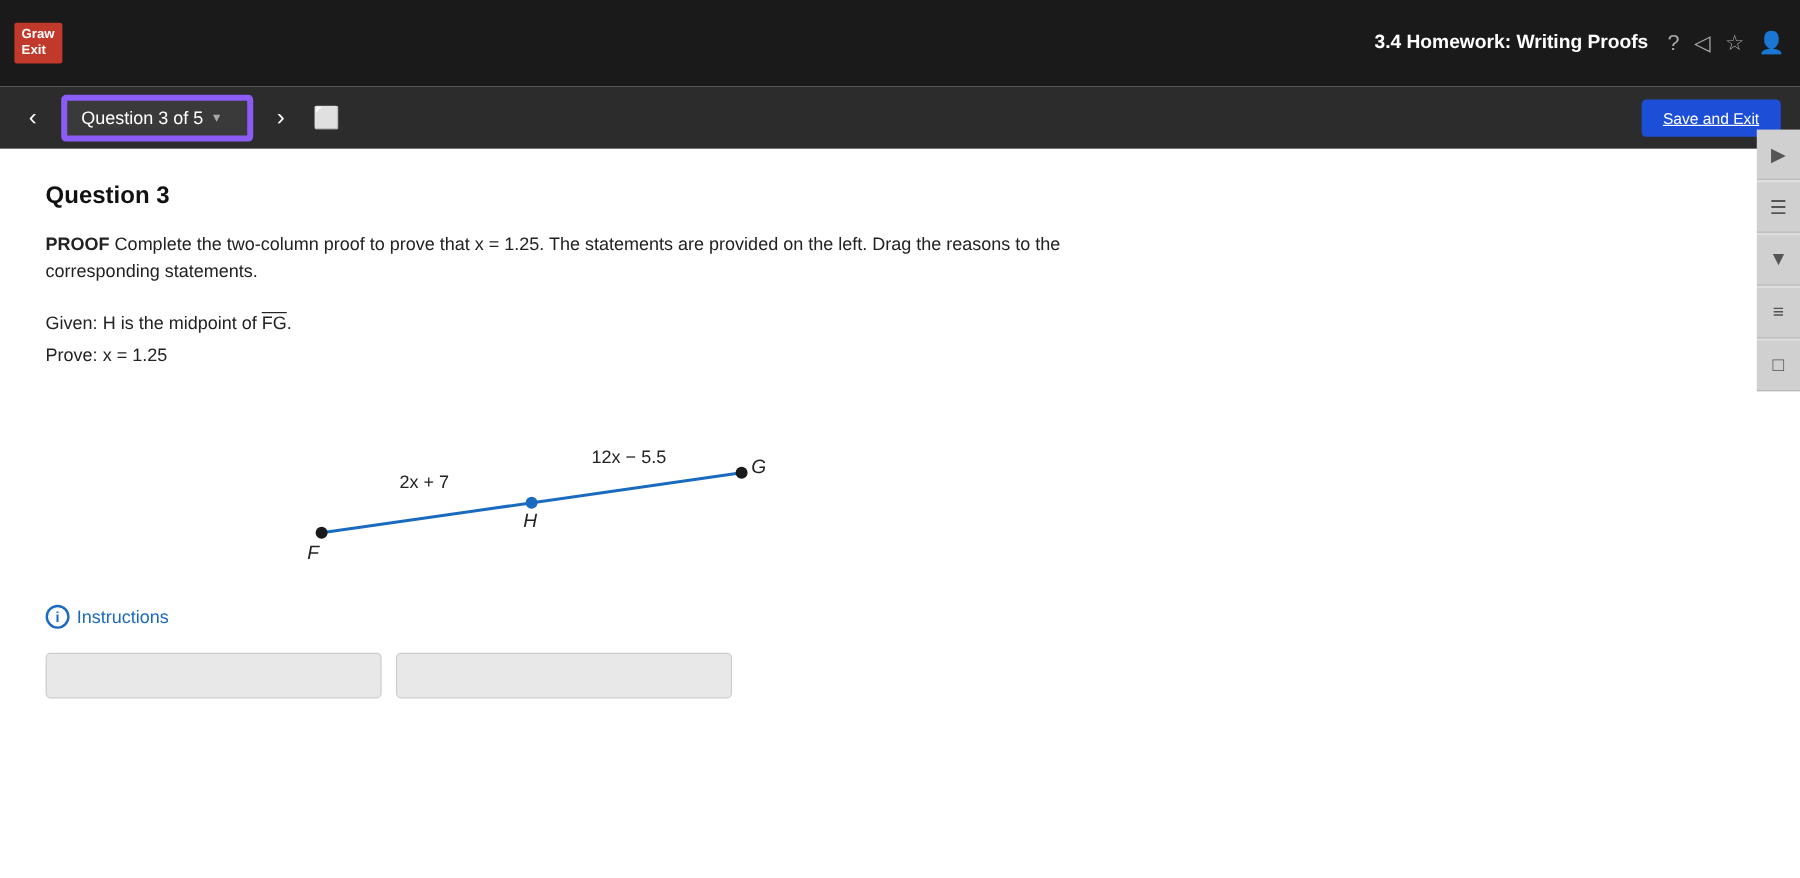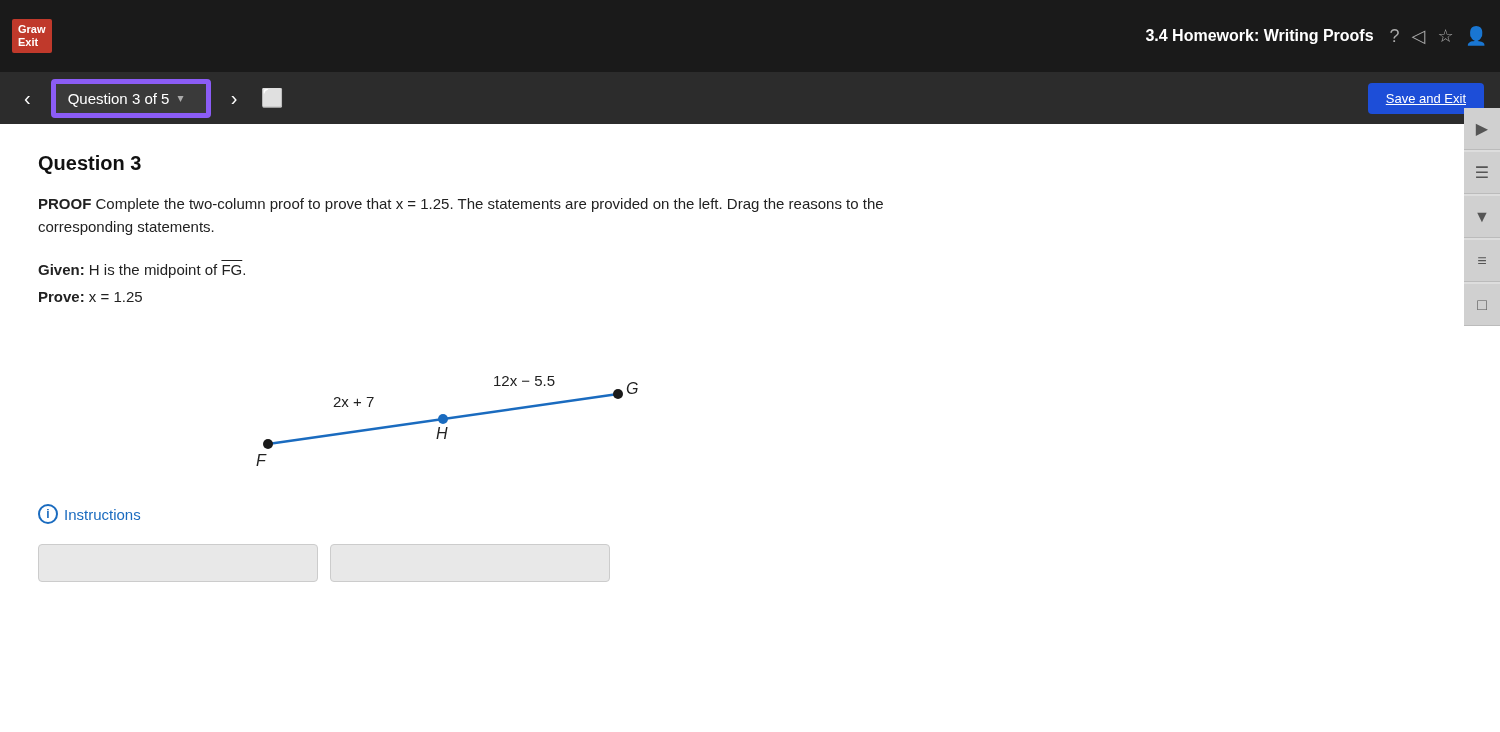--- a/index.html
+++ b/index.html
@@ -108,21 +108,21 @@
       max-width: 900px;
     }
     .proof-description strong { font-weight: bold; }
 
     .given-prove {
       font-size: 15px;
       color: #222;
       margin-bottom: 24px;
       line-height: 1.8;
     }
-    .given-prove .label { font-weight: bold; }
+    .given-prove .label { font-weight: normal; }
 
     
     .diagram-container {
       margin: 10px 0 10px 200px;
       position: relative;
       width: 420px;
       height: 160px;
     }
 
     

